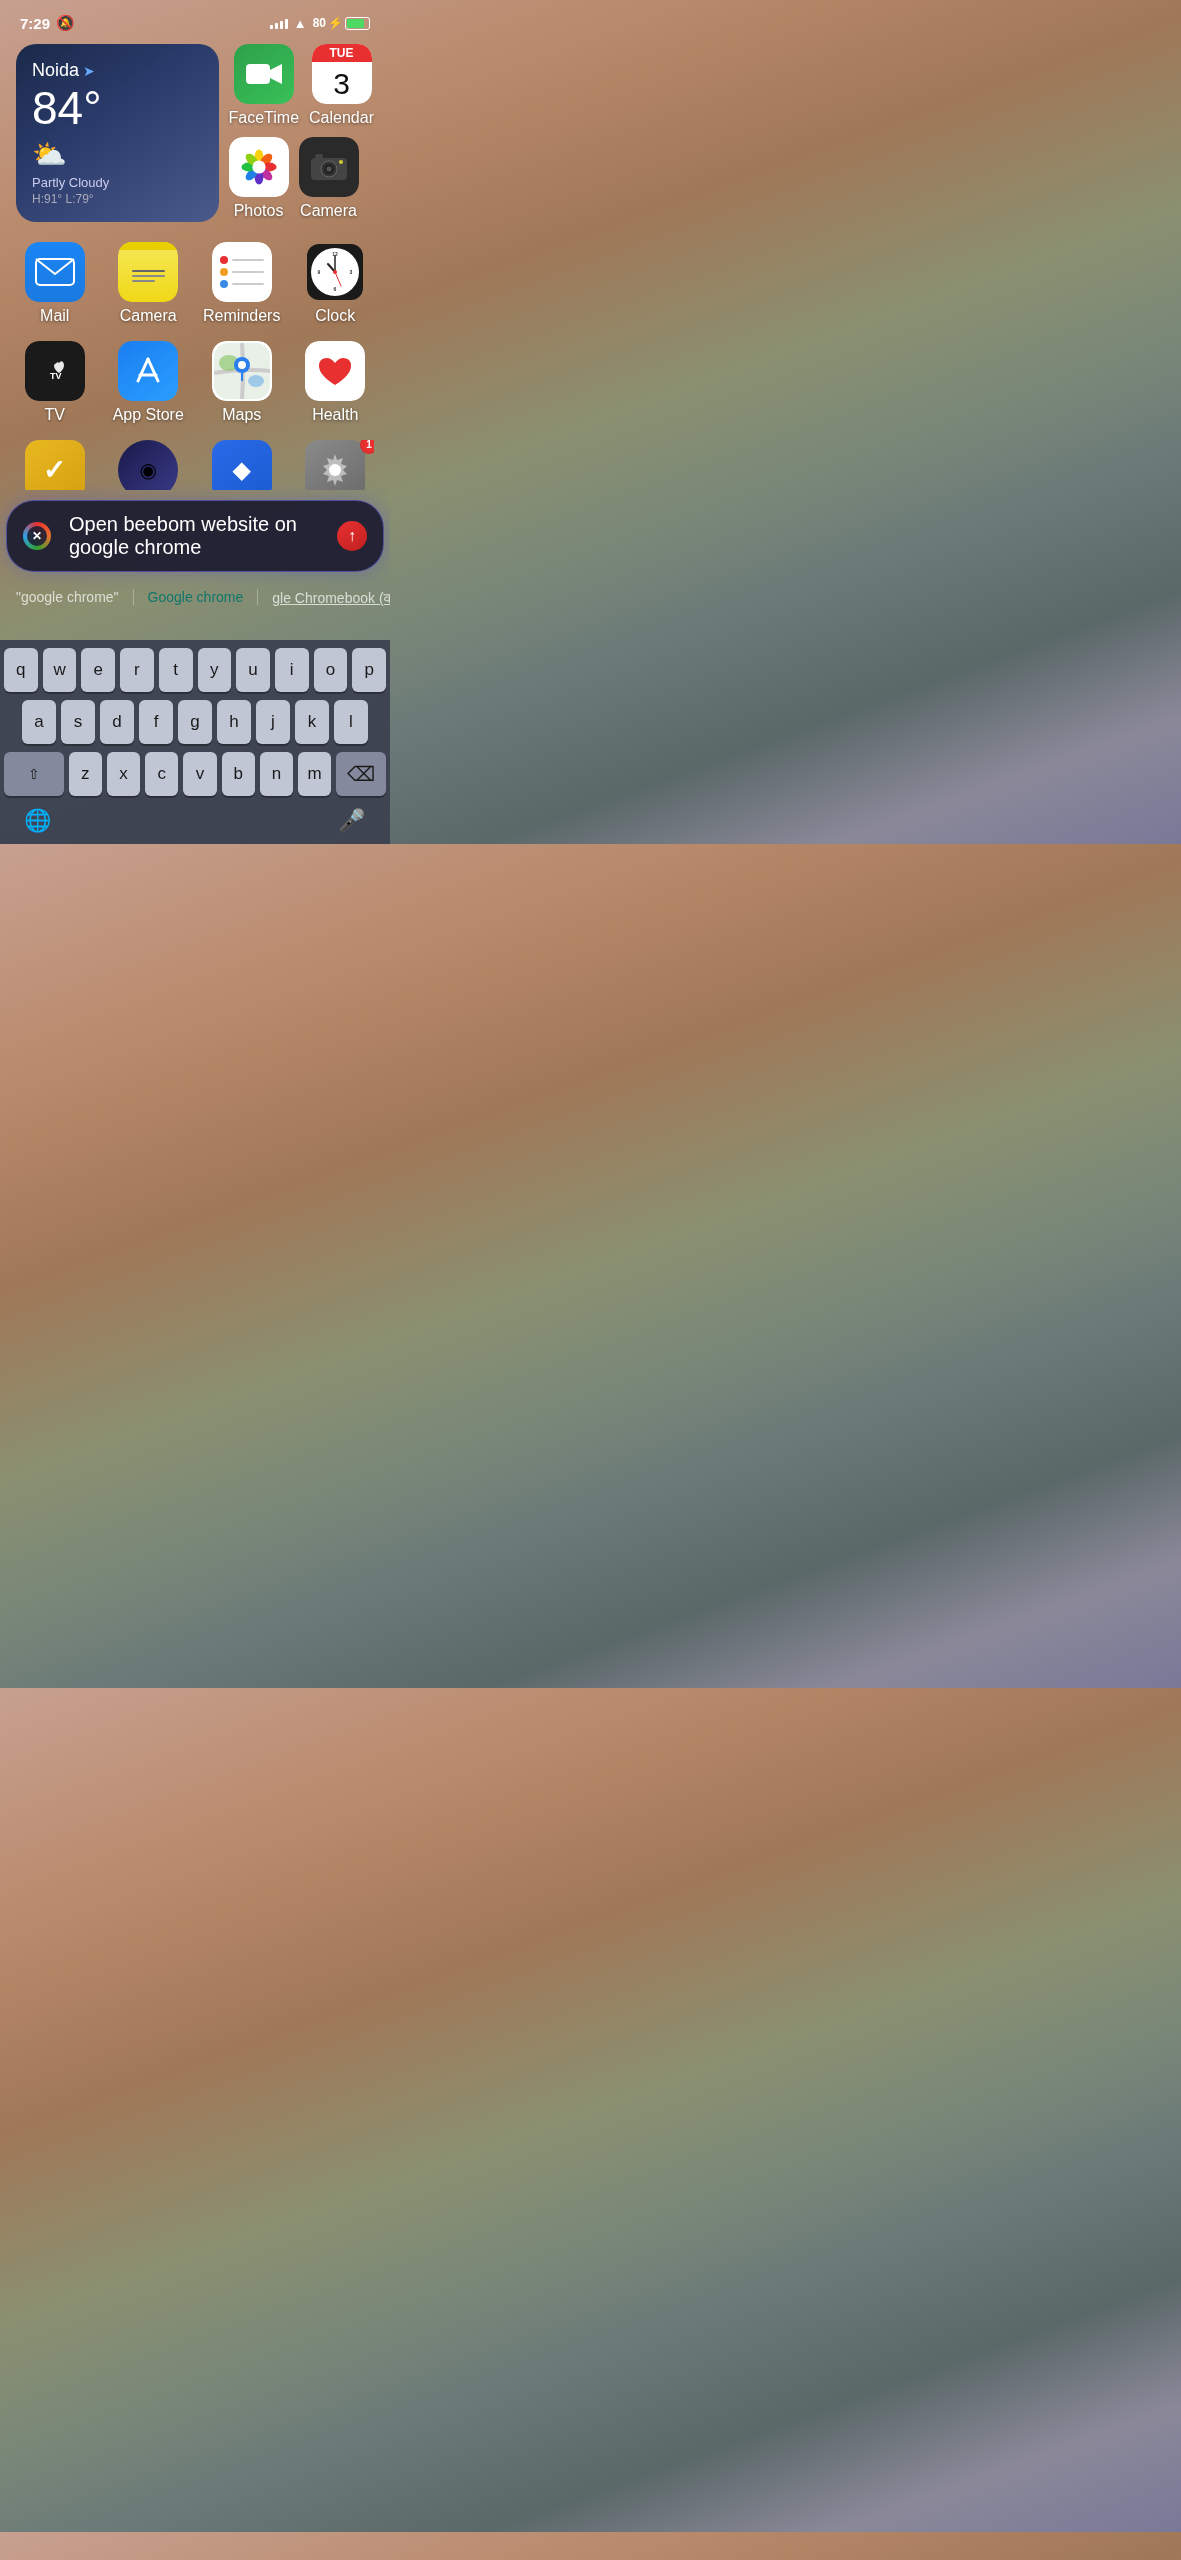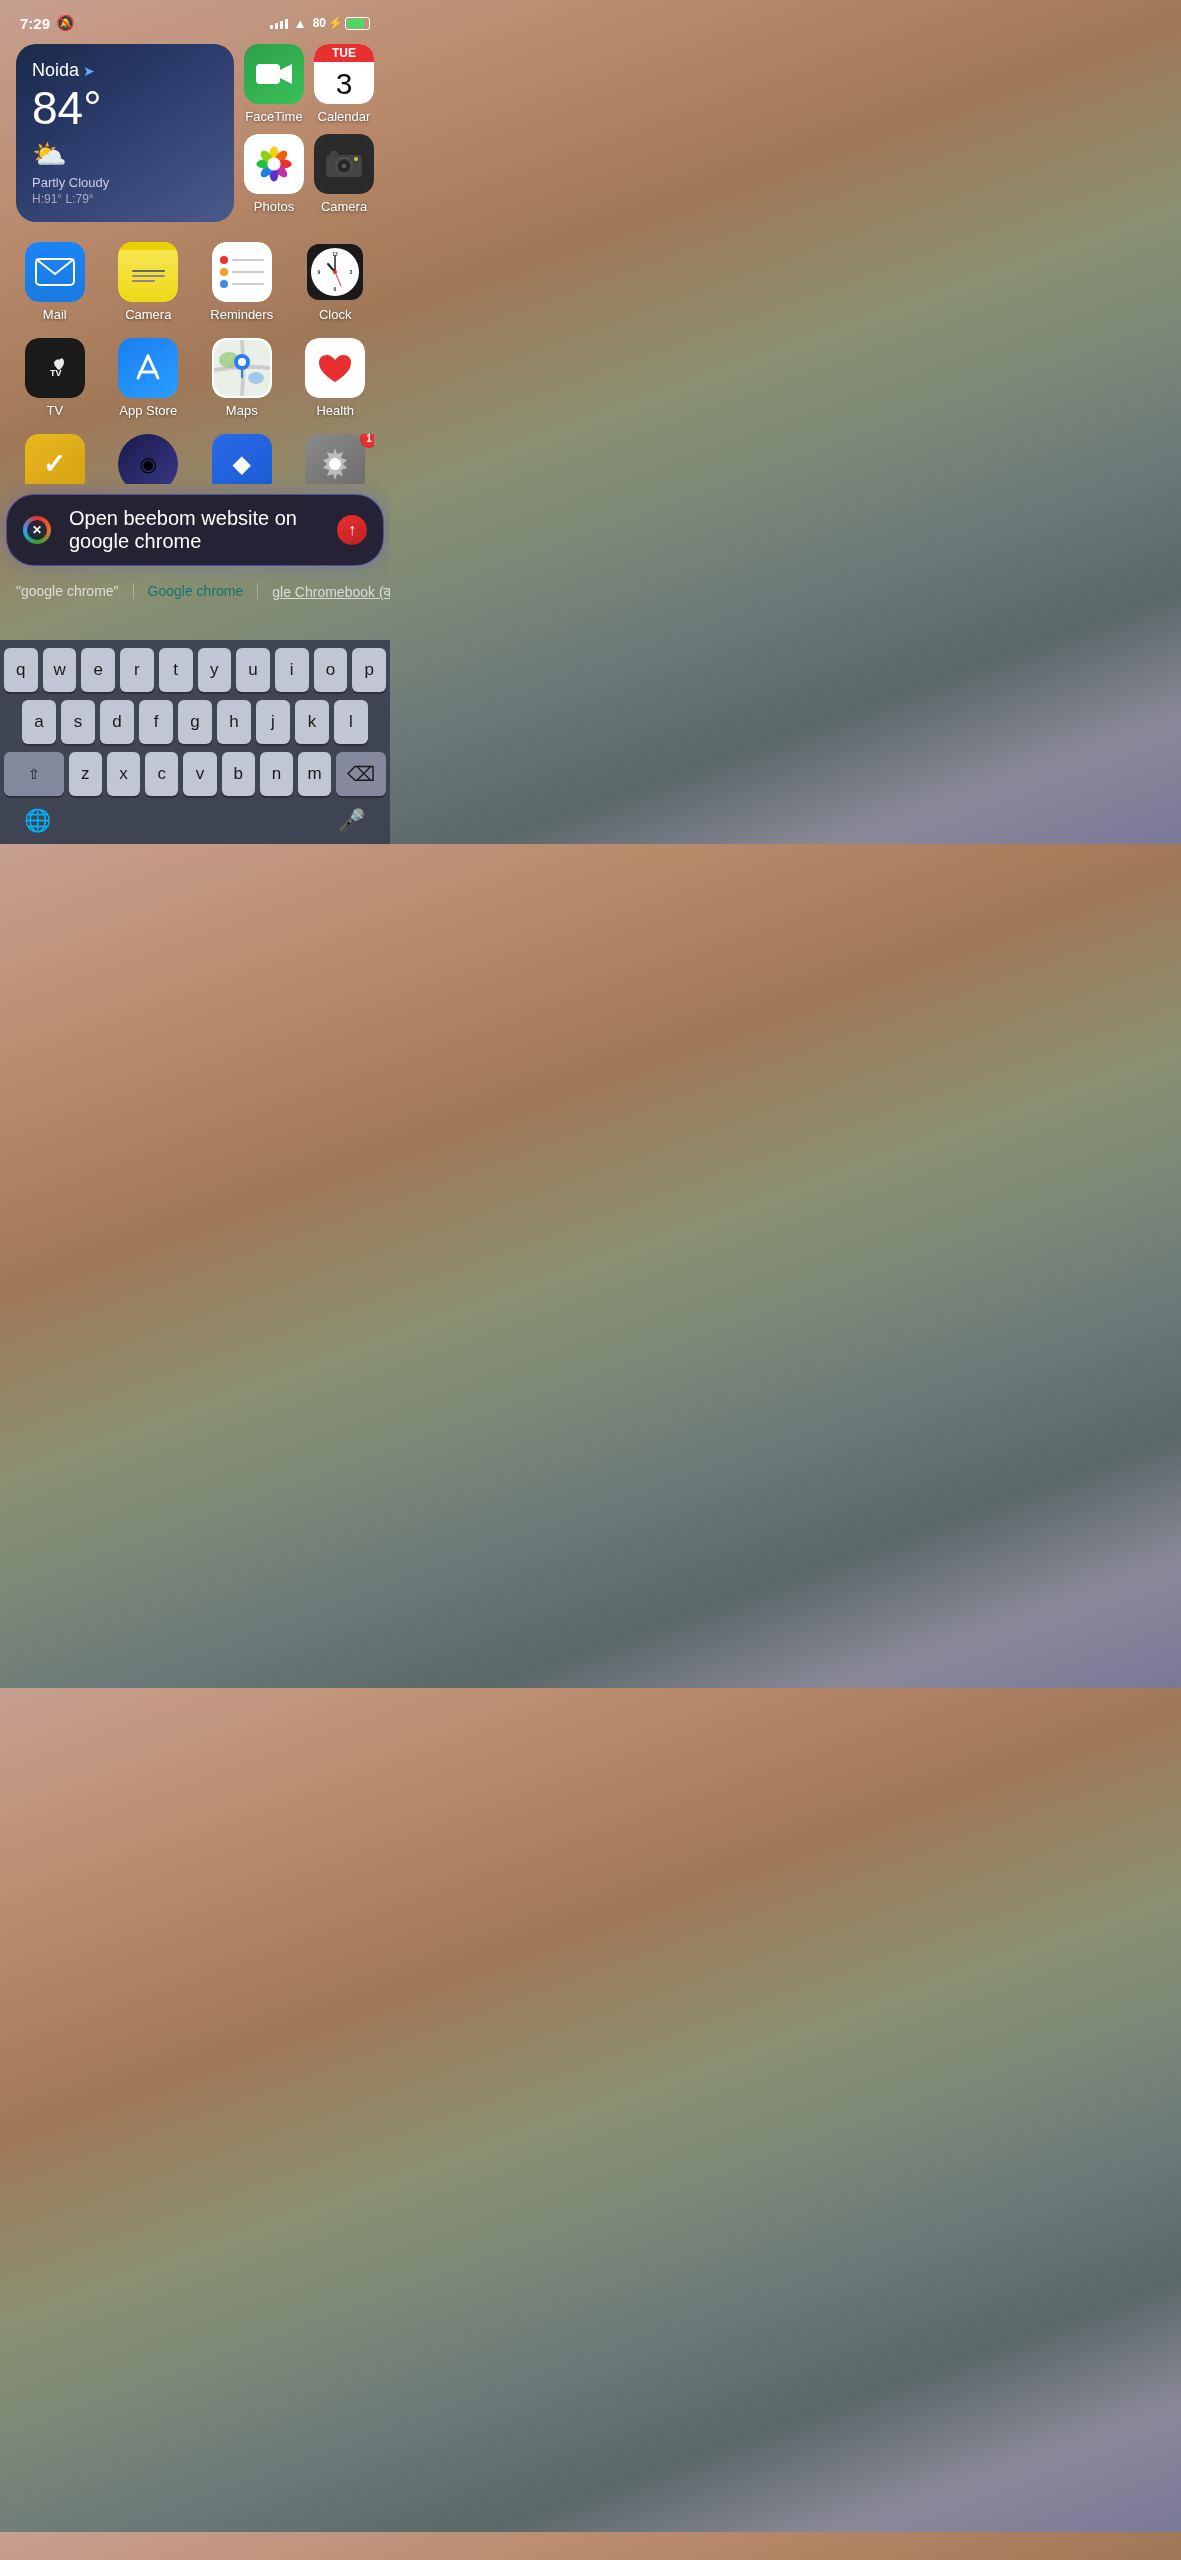--- a/index.html
+++ b/index.html
@@ -111,21 +111,21 @@
       display: flex;
       align-items: center;
       justify-content: center;
       font-size: 28px;
       overflow: hidden;
       position: relative;
     }
 
     .app-label {
       color: white;
-      font-size: 13px;
+      font-size: 16px;
       text-align: left;
       text-shadow: 0 1px 3px rgba(0,0,0,0.5);
     }
     .calendar-header {
       background: #e83030;
       width: 100%;
       text-align: center;
       color: white;
       font-size: 12px;
       font-weight: 700;

